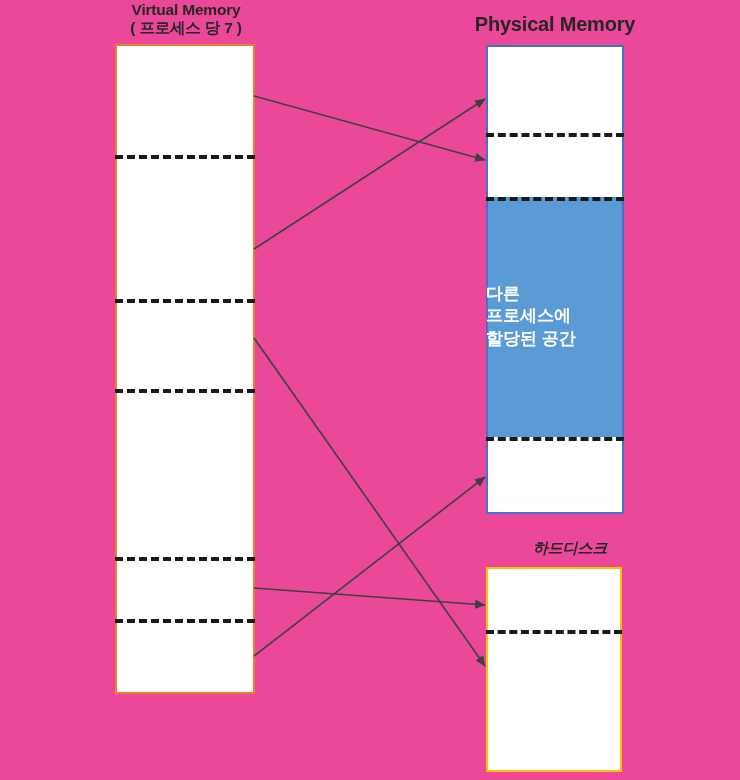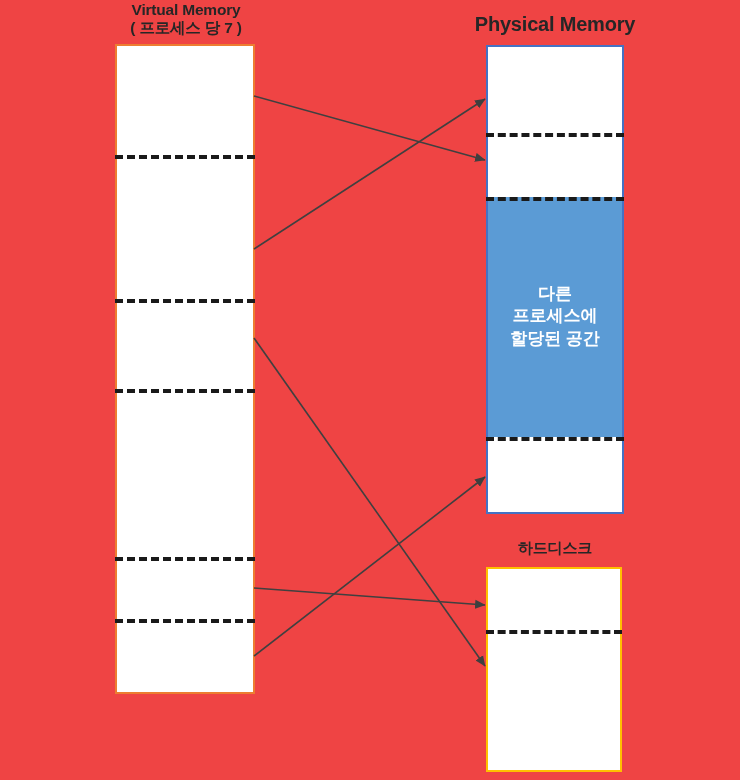--- a/index.html
+++ b/index.html
@@ -8,21 +8,21 @@
     padding: 0;
     background: #ffffff;
   }
   body {
     font-family: "Liberation Sans", "DejaVu Sans", sans-serif;
   }
   #diagram-root {
     position: relative;
     width: 740px;
     height: 780px;
-    background: #ef4444;
+    background: #ec4899;
     overflow: hidden;
   }
   .label {
     position: absolute;
     text-align: center;
     font-weight: bold;
     color: #262626;
     line-height: 1.18;
     white-space: pre;
     letter-spacing: -0.2px;
@@ -33,25 +33,26 @@
     width: 240px;
     font-size: 15.5px;
   }
   #pm-title {
     left: 435px;
     top: 13px;
     width: 240px;
     font-size: 20px;
   }
   #hd-title {
-    left: 435px;
+    left: 450px;
     top: 539px;
     width: 240px;
     font-size: 15px;
     font-weight: bold;
+    font-style: italic;
   }
   .mem-box {
     position: absolute;
     box-sizing: border-box;
     background: #ffffff;
   }
   #vm-box {
     left: 115px;
     top: 44px;
     width: 140px;
@@ -86,21 +87,21 @@
     background: #5B9BD5;
     box-sizing: border-box;
     border-left: 2.5px solid #4472C4;
     border-right: 2.5px solid #4472C4;
   }
   #alloc-text {
     position: absolute;
     left: 486px;
     top: 283px;
     width: 138px;
-    text-align: center;
+    text-align: left;
     font-size: 17px;
     font-weight: bold;
     color: #ffffff;
     line-height: 1.32;
     white-space: pre-line;
   }
   #arrow-layer {
     position: absolute;
     left: 0;
     top: 0;

